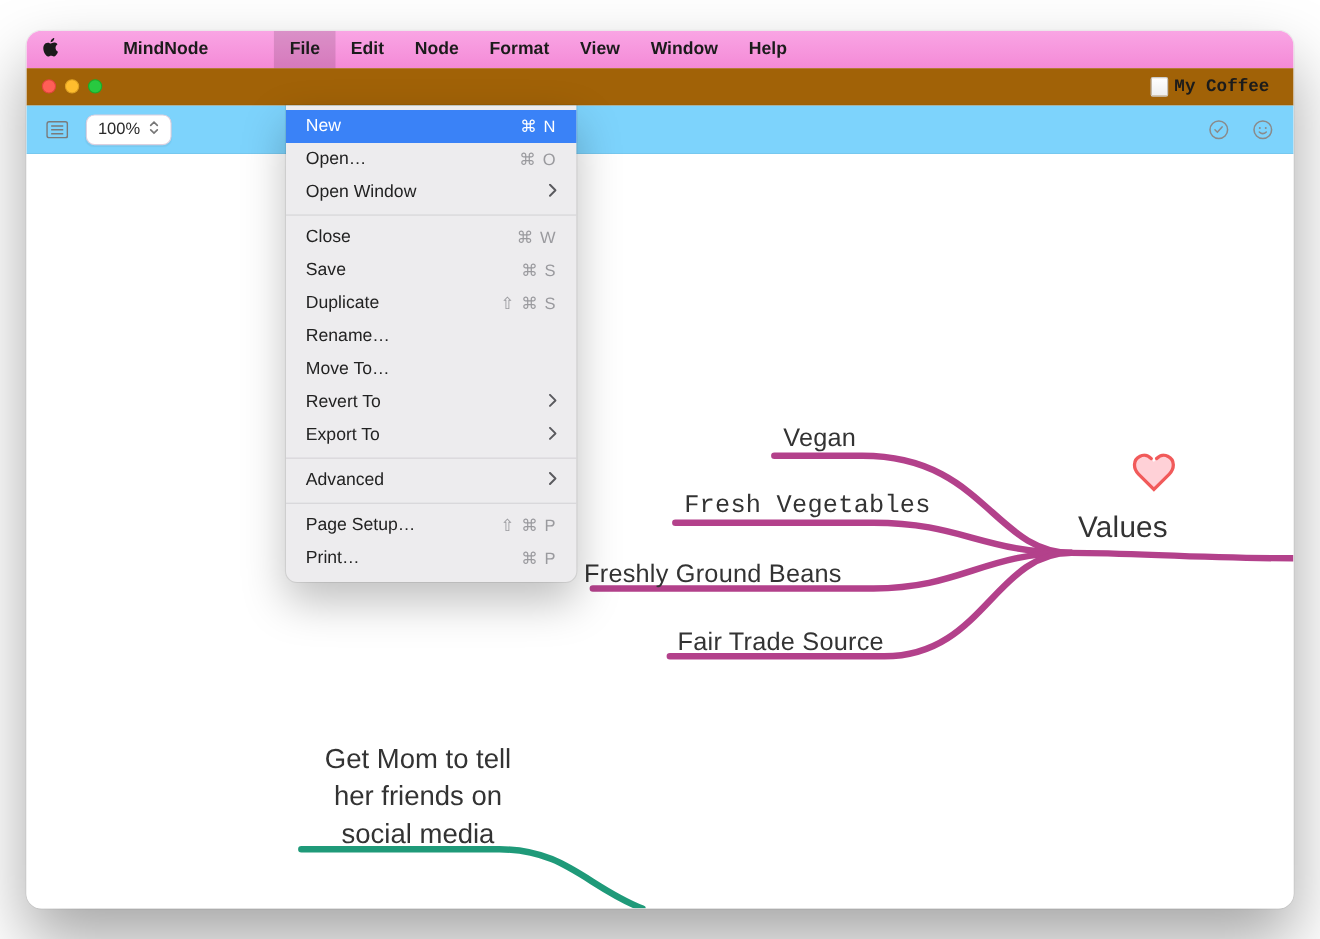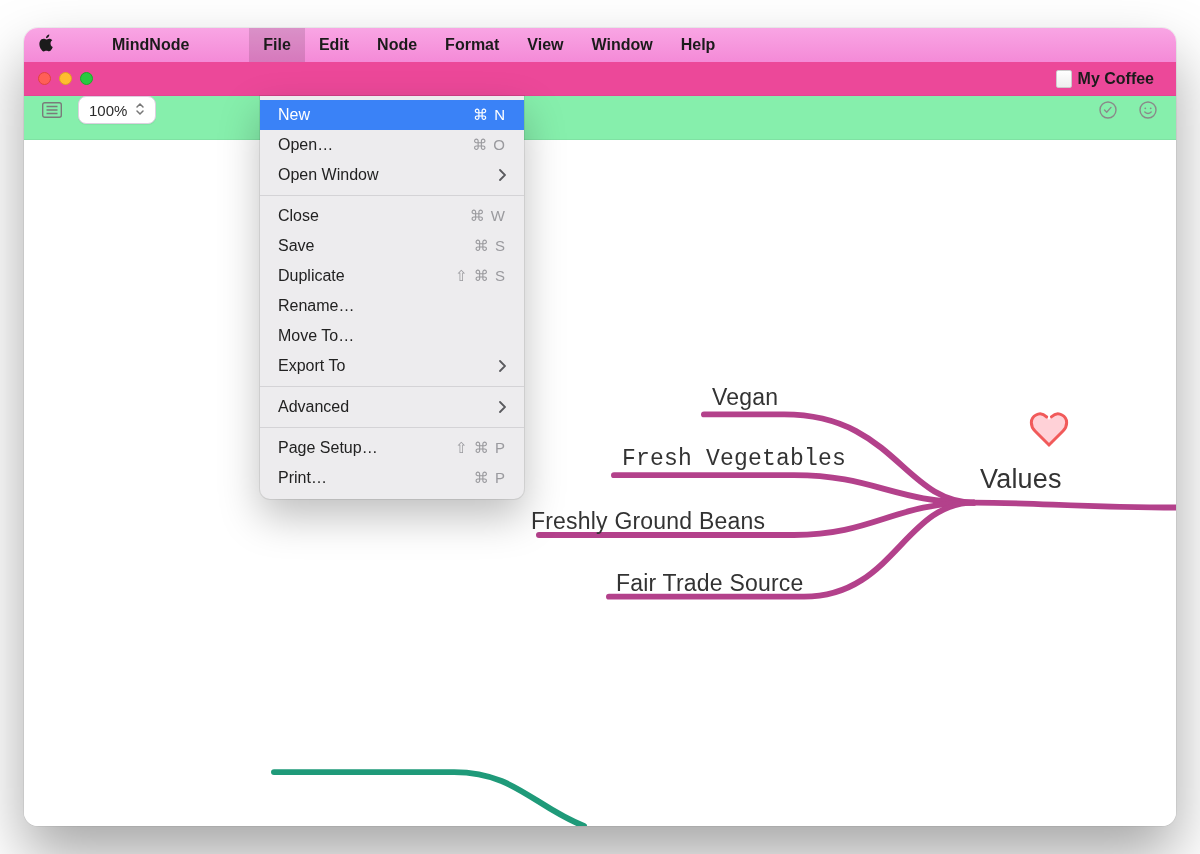--- a/index.html
+++ b/index.html
@@ -42,25 +42,26 @@
     display: flex;
     align-items: center;
     font-weight: 600;
   }
   .menubar .menu-item.open {
     background: rgba(0,0,0,0.12);
   }
   
   .titlebar {
     height: 34px;
-    background: #ec4899;
+    background: #a16207;
     display: flex;
     align-items: center;
     padding: 0 14px;
     border-bottom: 1px solid rgba(0,0,0,0.03);
+    font-family: Liberation Mono, monospace;
   }
   .traffic { display: flex; gap: 8px; }
   .traffic .dot { width: 13px; height: 13px; border-radius: 50%; }
   .dot.red { background: #ff5f57; border: 0.5px solid #e0443e; }
   .dot.yellow { background: #ffbd2e; border: 0.5px solid #dea123; }
   .dot.green { background: #28c940; border: 0.5px solid #1aab29; }
   .titlebar .spacer { flex: 1; }
   .doc-title {
     display: flex;
     align-items: center;
@@ -74,23 +75,23 @@
   .doc-icon {
     width: 16px; height: 18px;
     background: linear-gradient(180deg,#fff,#eee);
     border: 1px solid #ccc;
     border-radius: 2px;
     position: relative;
   }
   
   .toolbar {
     height: 44px;
-    background: #86efac;
-    display: flex;
-    align-items: flex-start;
+    background: #7dd3fc;
+    display: flex;
+    align-items: center;
     padding: 0 14px;
     gap: 12px;
     border-bottom: 1px solid rgba(0,0,0,0.05);
   }
   .tb-btn {
     width: 28px; height: 28px;
     display: flex; align-items: center; justify-content: center;
     color: #6a6a6a;
     border-radius: 6px;
   }
@@ -118,21 +119,21 @@
     background: #edecee;
     border-radius: 0 0 10px 10px;
     box-shadow: 0 18px 40px rgba(0,0,0,0.25), 0 0 0 1px rgba(0,0,0,0.08);
     padding: 4px 0 6px 0;
     font-size: 16px;
     color: #222;
     z-index: 10;
   }
   .dd-item {
     display: flex;
-    align-items: flex-end;
+    align-items: flex-start;
     justify-content: space-between;
     padding: 6px 18px;
   }
   .dd-item.highlight {
     background: #3a82f7;
     color: #fff;
   }
   .dd-item .shortcut {
     color: #9a9a9e;
     font-size: 15px;
@@ -278,20 +279,25 @@
       </svg>
     </div>
 
     <div class="node-text" style="left:956px; top:324px; font-size:27px;">Values</div>
 
     <div class="node-text" style="left:688px; top:244px;">Vegan</div>
     <div class="node-text" style="left:598px; top:306px;font-family:Liberation Mono, monospace;">Fresh Vegetables</div>
     <div class="node-text" style="left:507px; top:368px;">Freshly Ground Beans</div>
     <div class="node-text" style="left:592px; top:430px;">Fair Trade Source</div>
 
+    <div class="partial-text" style="left:251px; top:534px; width:210px;">
+      <span style="white-space:pre-line;">Get Mom to tell
+her friends on
+social media</span>
+    </div>
   </div>
 
   <div class="dropdown" id="file-dropdown">
       <div class="dd-item highlight">
         <span>New</span>
         <span class="shortcut">⌘ N</span>
       </div>
       <div class="dd-item">
         <span>Open…</span>
         <span class="shortcut">⌘ O</span>
@@ -315,20 +321,26 @@
         <span>Duplicate</span>
         <span class="shortcut">⇧ ⌘ S</span>
       </div>
       <div class="dd-item">
         <span>Rename…</span>
       </div>
       <div class="dd-item">
         <span>Move To…</span>
       </div>
       <div class="dd-item">
+        <span>Revert To</span>
+        <span class="arrow"><svg width="8" height="12" viewBox="0 0 8 12">
+            <path d="M2 1 L7 6 L2 11" stroke="currentColor" stroke-width="1.8" fill="none" stroke-linecap="round"></path>
+          </svg></span>
+      </div>
+      <div class="dd-item">
         <span>Export To</span>
         <span class="arrow"><svg width="8" height="12" viewBox="0 0 8 12">
             <path d="M2 1 L7 6 L2 11" stroke="currentColor" stroke-width="1.8" fill="none" stroke-linecap="round"></path>
           </svg></span>
       </div>
       <div class="dd-sep"></div>
       <div class="dd-item">
         <span>Advanced</span>
         <span class="arrow"><svg width="8" height="12" viewBox="0 0 8 12">
             <path d="M2 1 L7 6 L2 11" stroke="currentColor" stroke-width="1.8" fill="none" stroke-linecap="round"></path>

